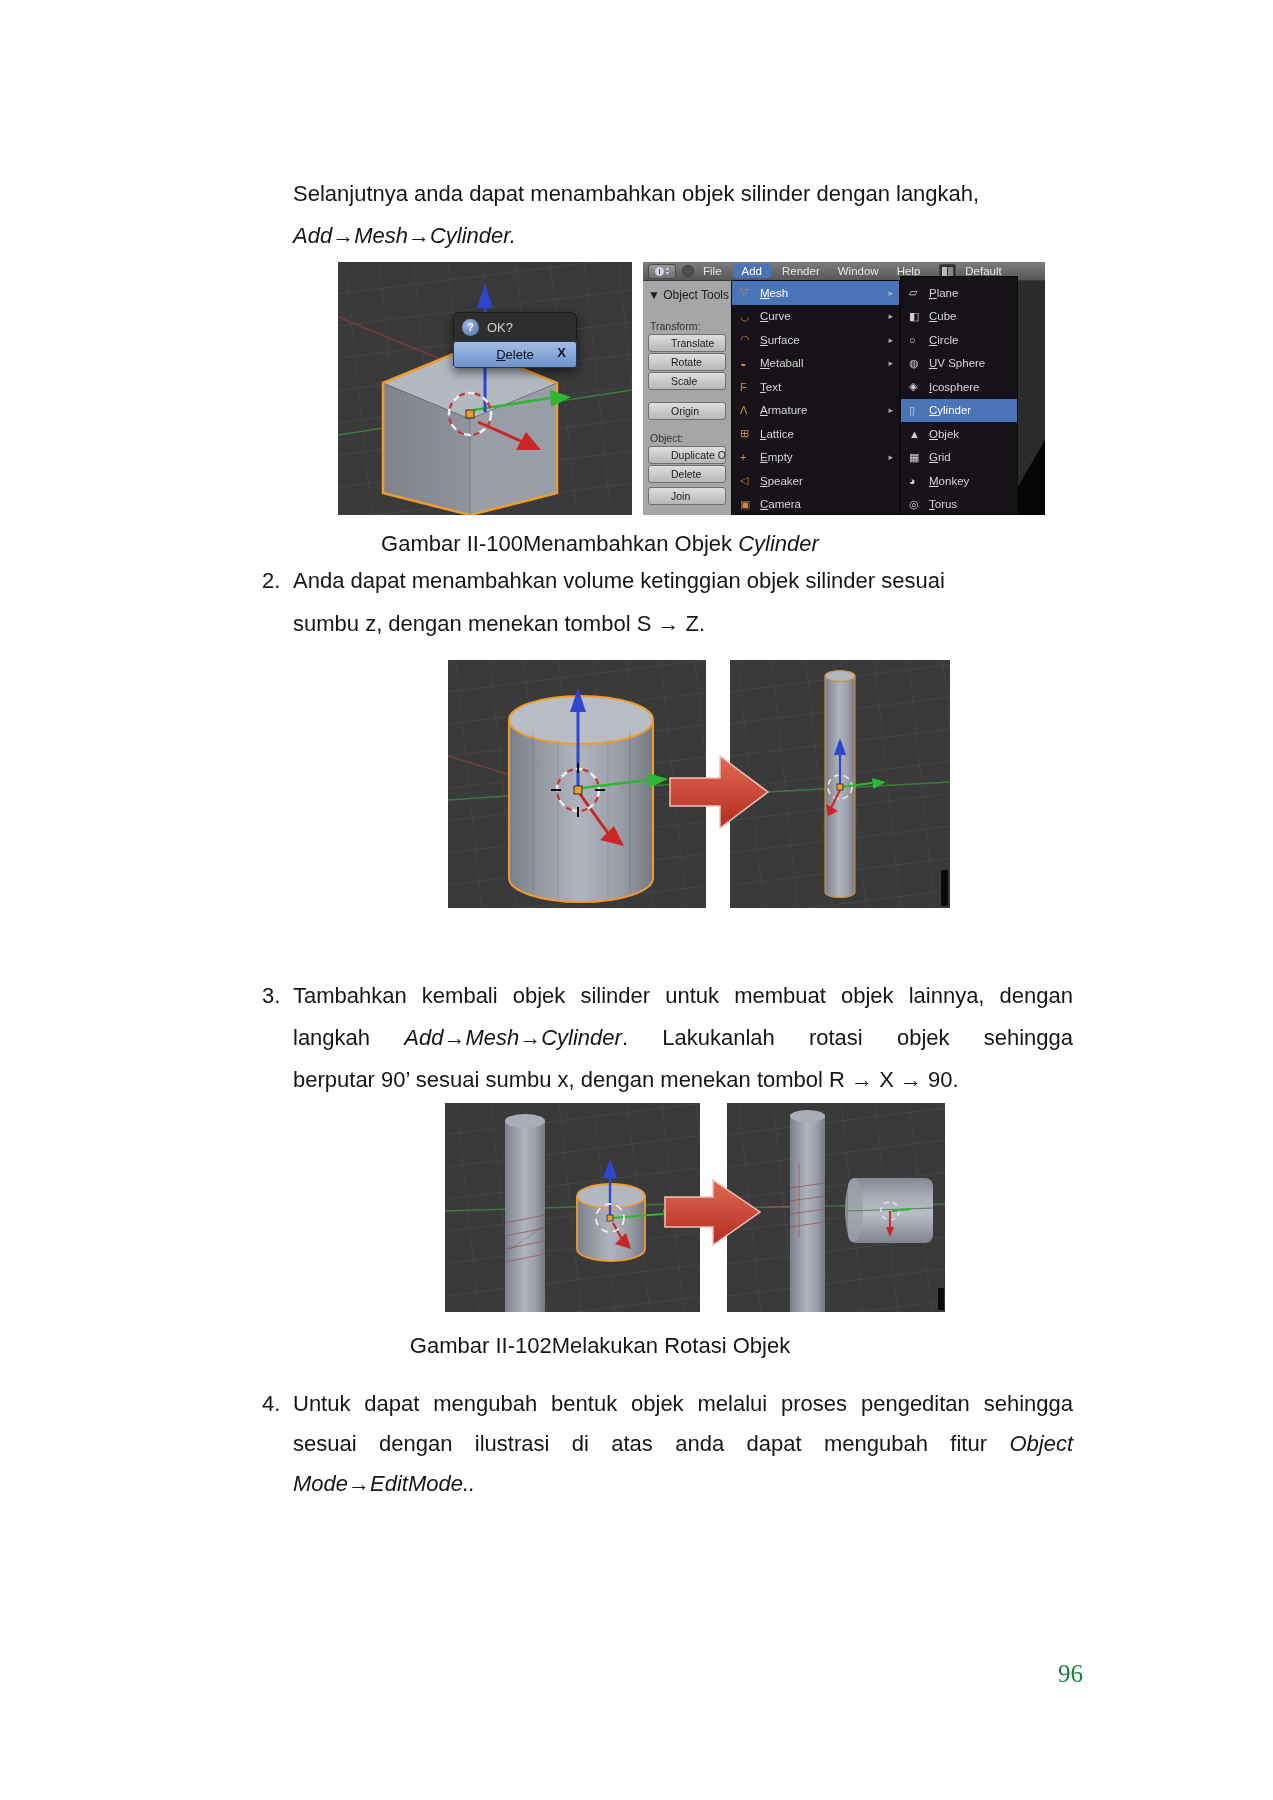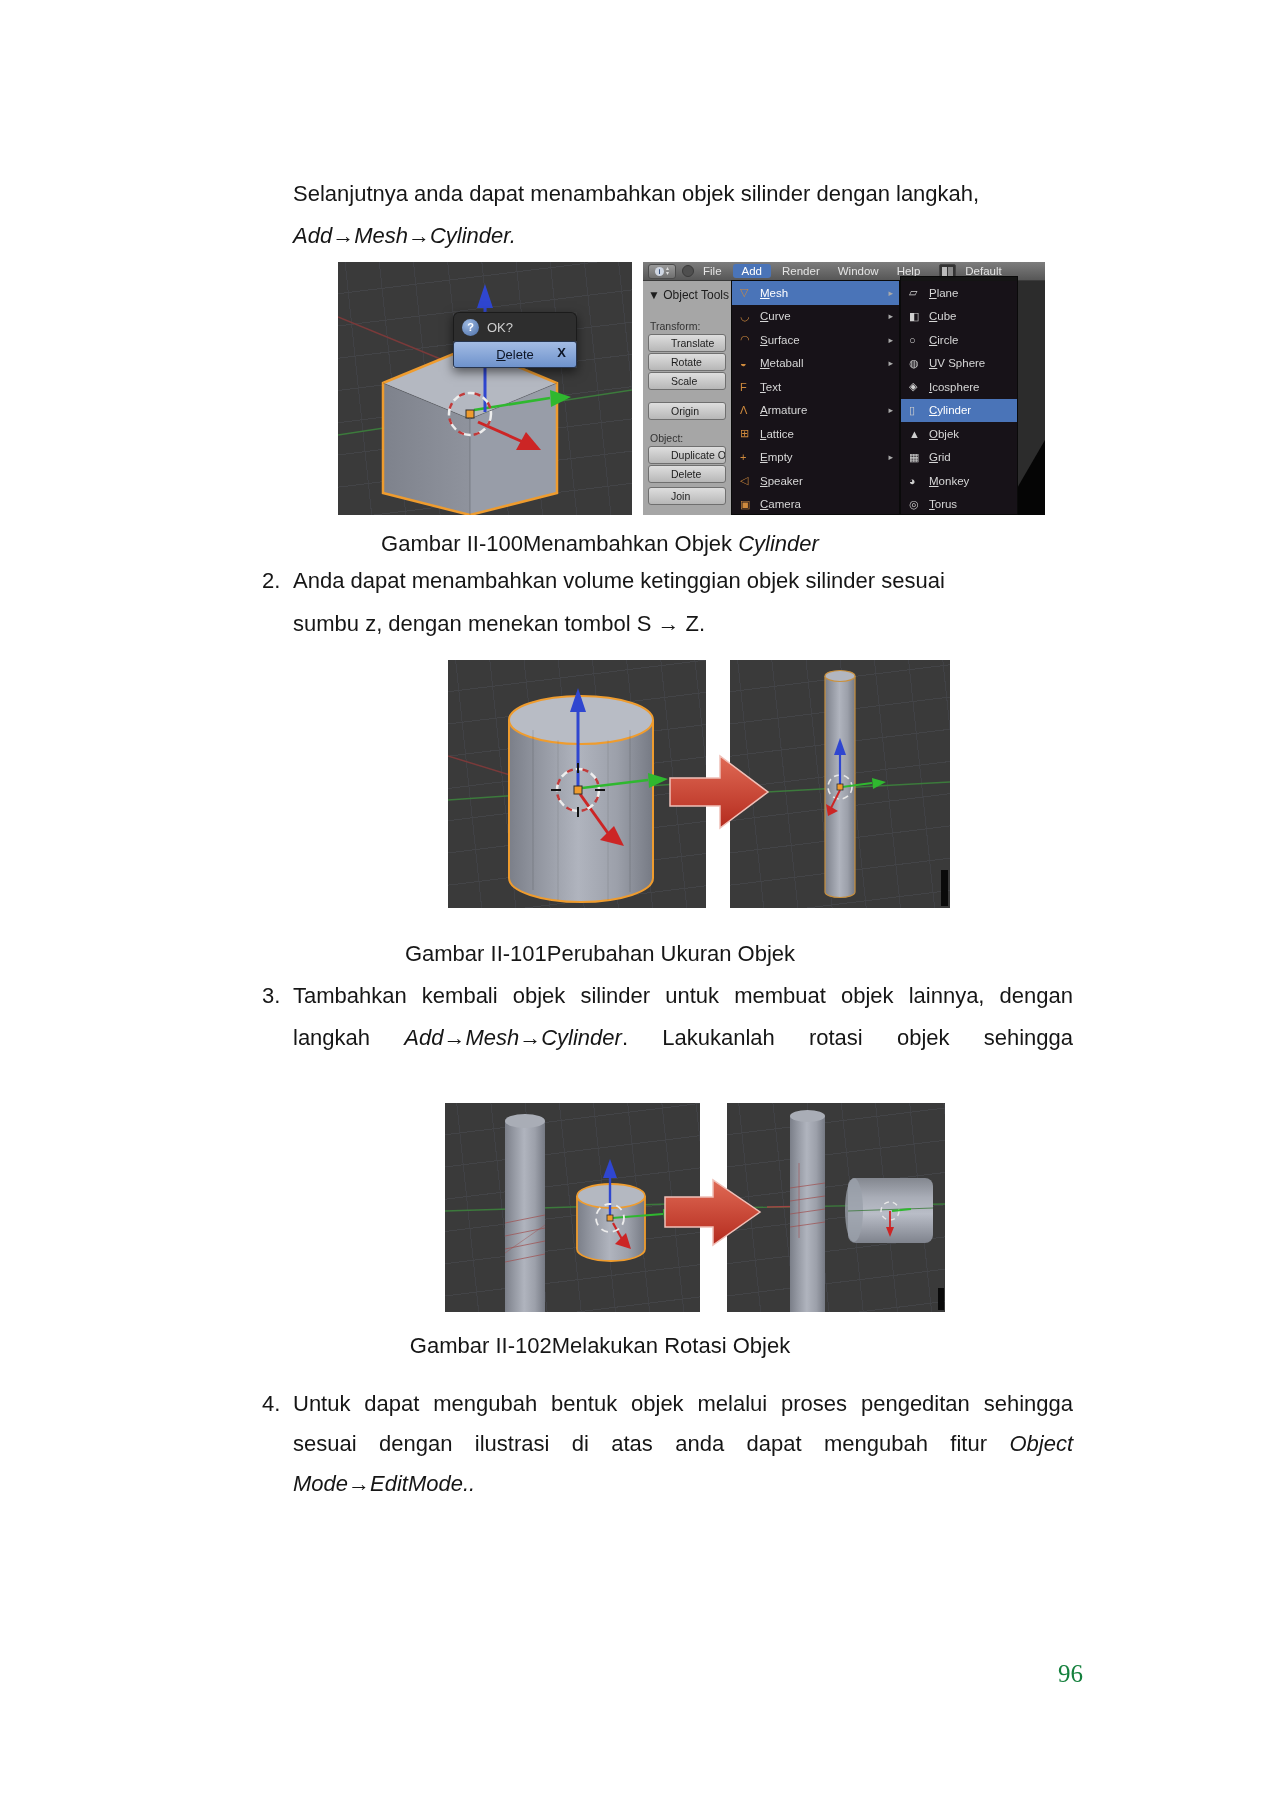--- a/index.html
+++ b/index.html
@@ -330,25 +330,25 @@
       <defs>
         <linearGradient id="redA" x1="0" y1="0" x2="0" y2="1">
           <stop offset="0" stop-color="#e06a55"></stop>
             <stop offset="1" stop-color="#b42b1e"></stop>
         </linearGradient>
       </defs>
       <polygon points="222,118 272,118 272,96 320,132 272,168 272,146 222,146" fill="url(#redA)" stroke="#f0c0b8" stroke-width="1.5"></polygon>
     </svg>
   </div>
 
-  <div class="cap" style="top:941px;">Gambar II-101Perubahan Ukuran Objek</div>
 
   <div class="line" style="left:262px;top:982px;">3.</div>
   <div class="line just" style="left:293px;top:982px;">Tambahkan kembali objek silinder untuk membuat objek lainnya, dengan</div>
   <div class="line just" style="left:293px;top:1024px;"><span>langkah </span><span class="it">Add→Mesh→Cylinder</span><span>. Lakukanlah rotasi objek sehingga</span></div>
+  <div class="line" style="left:293px;top:1066px;">berputar 90’ sesuai sumbu x, dengan menekan tombol R → X → 90.</div>
 
   <div class="fig" style="left:445px;top:1103px;width:500px;height:209px;">
     <div class="vp" style="left:0;top:0;width:255px;height:209px;">
       <svg width="255" height="209" viewBox="0 0 255 209">
         <line x1="0" y1="108" x2="255" y2="100" stroke="#3c7a3c" stroke-width="1.4"></line>
         <g>
           <path d="M60,18 L60,209 L100,209 L100,18" fill="url(#cylH)"></path>
           <ellipse cx="80" cy="18" rx="20" ry="7" fill="#a9adb6"></ellipse>
           <line x1="60" y1="120" x2="100" y2="112" stroke="#a05050" stroke-width=".9" opacity=".8"></line>
           <line x1="60" y1="133" x2="100" y2="125" stroke="#a05050" stroke-width=".9" opacity=".8"></line>

